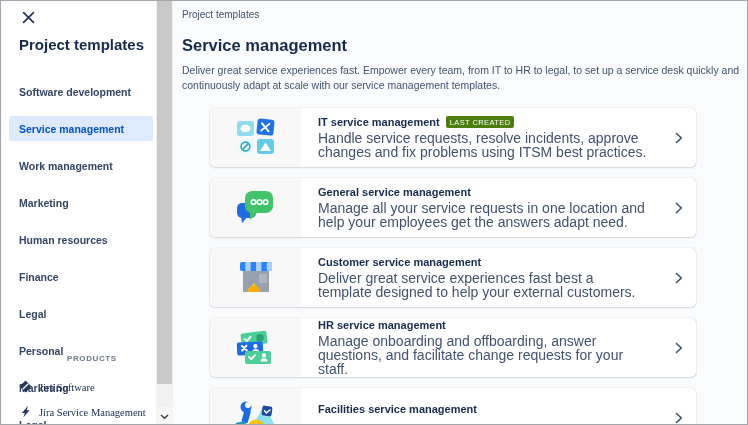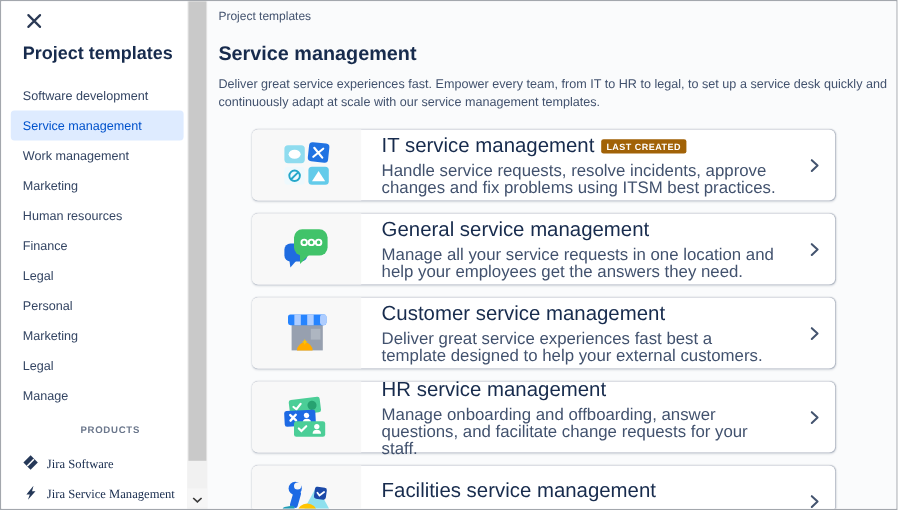--- a/index.html
+++ b/index.html
@@ -7,21 +7,21 @@
   .app {
     position:relative; width:748px; height:425px;
     border:1px solid #a3a7ad; background:#fff; overflow:hidden;
     font-family:"Liberation Sans", sans-serif; color:#172b4d;
   }
   
   .sidebar { position:absolute; left:0; top:0; width:155px; height:100%; background:#fff; }
   .close-btn { position:absolute; left:16px; top:7px; width:22px; height:22px; display:flex; align-items:center; justify-content:center; cursor:pointer; background:none; border:none; }
   .sb-title { position:absolute; left:18px; top:35px; font-size:15px; font-weight:700; color:#172b4d; white-space:nowrap; }
   .nav { position:absolute; top:66px; left:0; width:155px; }
-  .nav-item { height:25px; display:flex; align-items:center; margin:0 3px 0 8px; padding-left:10px; border-radius:3px; font-size:10.5px; color:#344563; cursor:pointer; white-space:nowrap; }
+  .nav-item { height:25px; display:flex; align-items:center; margin:12px 3px 0 8px; padding-left:10px; border-radius:3px; font-size:10.5px; color:#344563; cursor:pointer; white-space:nowrap;font-weight:bold; }
   .nav-item.selected { background:#deebff; color:#0052cc; }
   .products-label { position:absolute; left:18px; top:353px; font-size:8px; font-weight:700; letter-spacing:.6px; color:#6b778c;margin-left:48px; }
   .product-item { position:absolute; left:18px; height:20px; display:flex; align-items:center; gap:7px; font-size:10.5px; color:#172b4d; cursor:pointer; white-space:nowrap;font-family:Liberation Serif, serif; }
   .product-item.p0 { top:376px; }
   .product-item.p1 { top:401px; }
   
   .scrollstrip { position:absolute; left:155px; top:0; width:17px; height:100%; background:#f1f1f1; }
   .scroll-thumb { position:absolute; left:1px; top:0; width:15px; height:383px; background:#c9c9c9; }
   .scroll-down { position:absolute; left:0; bottom:1px; width:17px; height:16px; display:flex; align-items:center; justify-content:center; cursor:pointer; background:#f6f6f6; border:none; }
   
@@ -31,22 +31,22 @@
   .page-desc { margin-top:7px; width:572px; font-size:10.5px; line-height:15px; color:#42526e; }
   .cards { margin:15px 0 0 28px; width:486px; display:flex; flex-direction:column; gap:11px; }
   .card {
     position:relative; height:59px; background:#fff; border-radius:5px;
     box-shadow:0 0 1px rgba(9,30,66,.28), 0 1px 2px rgba(9,30,66,.14);
     display:flex; align-items:center; cursor:pointer; flex:none;
   }
   .icon-cell { width:91px; height:100%; flex:none; background:#f8f8f8; border-radius:5px 0 0 5px; display:flex; align-items:center; justify-content:center; }
   .card-body { padding:0 34px 0 17px; }
   .card-title-row { display:flex; align-items:center; gap:6px; }
-  .card-title { font-size:17px; font-weight:400; color:#172b4d; white-space:nowrap; }
-  .badge { background:#a16207; color:#fff; font-size:7.5px; font-weight:700; letter-spacing:.4px; padding:2px 4px 1px; border-radius:2px; white-space:nowrap; }
+  .card-title { font-size:11px; font-weight:700; color:#172b4d; white-space:nowrap; }
+  .badge { background:#4d7c0f; color:#fff; font-size:7.5px; font-weight:400; letter-spacing:.4px; padding:2px 4px 1px; border-radius:2px; white-space:nowrap; }
   .card-desc { margin-top:3px; font-size:14px; line-height:14px; color:#42526e; max-width:330px; min-height:14px; }
   .card-chevron { position:absolute; right:13px; top:50%; transform:translateY(-50%); display:flex; }
 </style>
 </head>
 <body>
 
 <div class="app">
 
   <div class="sidebar">
     <button class="close-btn">
@@ -151,21 +151,21 @@
             <circle cx="18.5" cy="13" r="2.3" fill="none" stroke="#fff" stroke-width="1.6"></circle>
             <circle cx="24.5" cy="13" r="2.3" fill="none" stroke="#fff" stroke-width="1.6"></circle>
             <circle cx="30.5" cy="13" r="2.3" fill="none" stroke="#fff" stroke-width="1.6"></circle>
           </svg>
         </div>
         <div class="card-body">
           <div class="card-title-row">
             <span class="card-title">General service management</span>
 
           </div>
-          <div class="card-desc">Manage all your service requests in one location and help your employees get the answers they need.</div>
+          <div class="card-desc">Manage all your service requests in one location and help your employees get the answers adapt need.</div>
         </div>
         <span class="card-chevron">
           <svg width="8" height="12" viewBox="0 0 8 12">
               <path d="M1.5 1.5 L6.3 6 L1.5 10.5" fill="none" stroke="#44546f" stroke-width="1.7" stroke-linecap="round" stroke-linejoin="round"></path>
             </svg>
         </span>
       </div>
 
       <div class="card">
         <div class="icon-cell">

